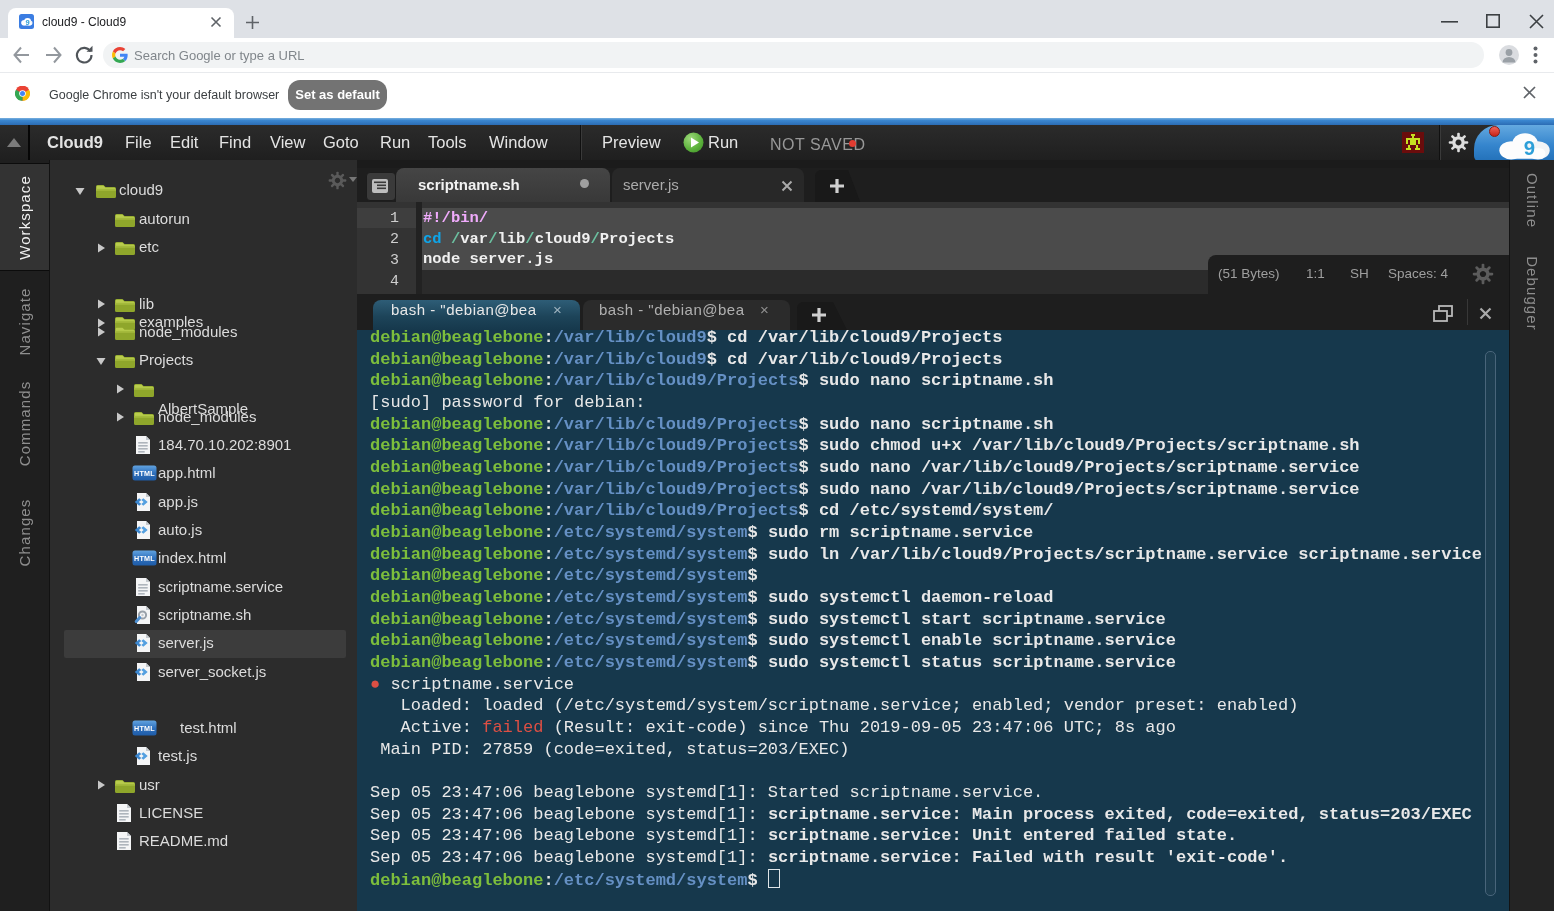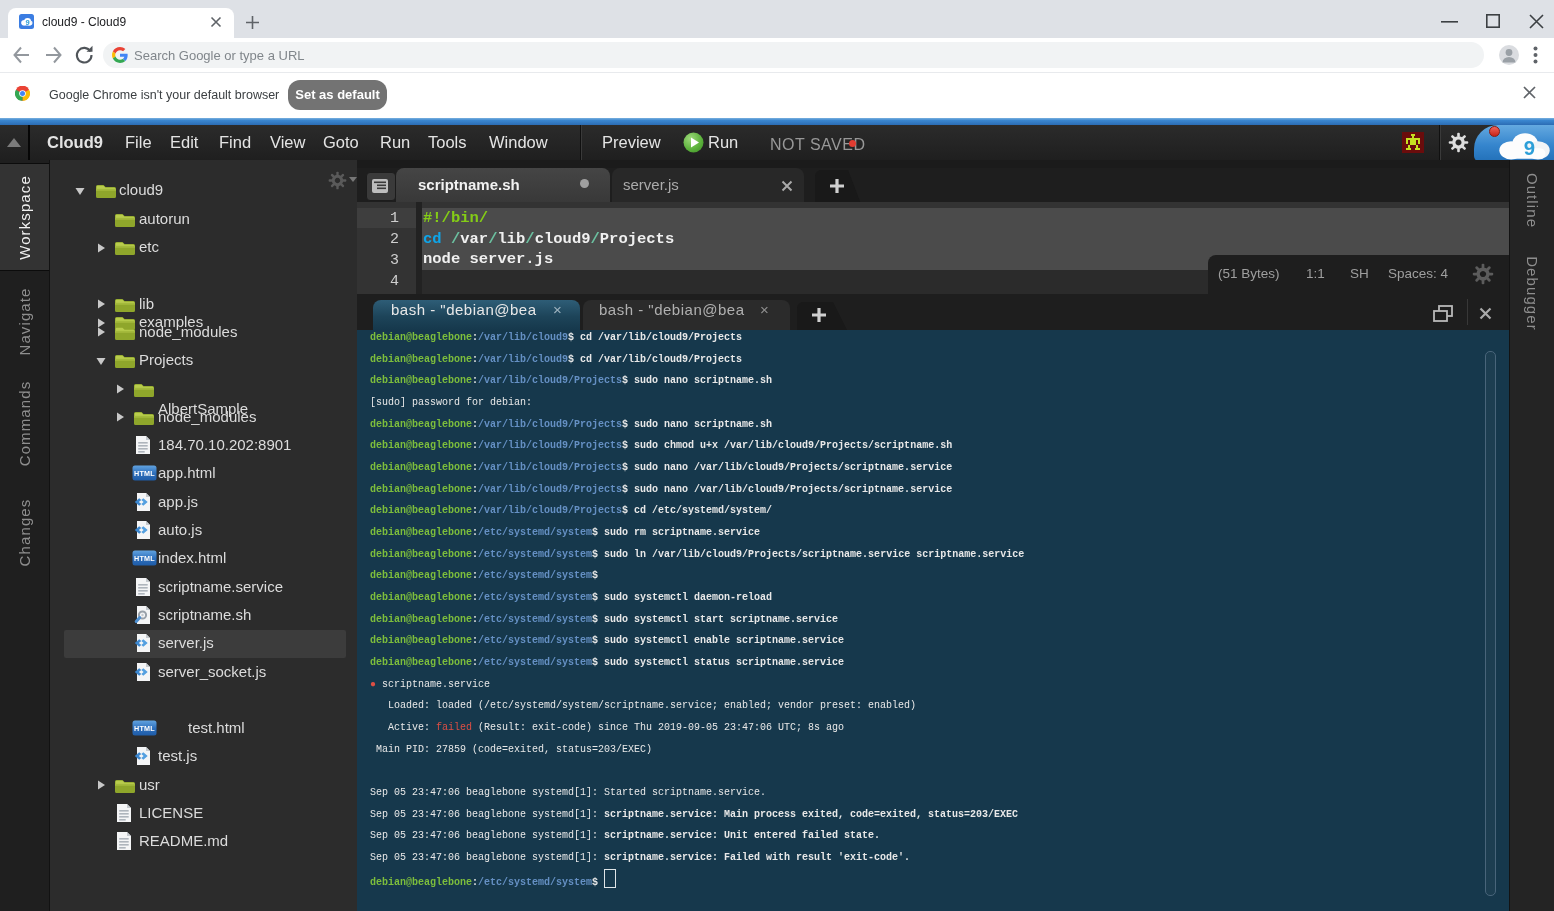--- a/index.html
+++ b/index.html
@@ -65,21 +65,21 @@
          font-size:13.5px;color:#9f9f9f;}
 
 #ctabs{left:357px;top:169px;width:1152px;height:36px;background:#1e1e1e;}
 #catab{left:16px;top:6px;width:207px;height:30px;border-radius:8px 8px 0 0;
        background:linear-gradient(#2e5d77,#1d4459 55%,#16384c);}
 #ctab2{left:226px;top:6px;width:207px;height:30px;border-radius:8px 8px 0 0;background:#2b2b2b;}
 #cplus{left:440px;top:8px;width:50px;height:28px;background:#191919;border-radius:6px 2px 0 0;
        clip-path:polygon(0 0,72% 0,100% 100%,0 100%);}
 .ctabtxt{position:absolute;top:7px;font-size:15px;letter-spacing:0.5px;}
 #term{left:357px;top:205px;width:1152px;height:581px;background:#16384c;overflow:hidden;}
-#tlines{left:13px;top:-3px;font-family:"Liberation Mono",monospace;font-size:10px;font-weight:bold;
+#tlines{left:13px;top:-3px;font-family:"Liberation Mono",monospace;font-size:17px;font-weight:bold;
         color:#e8e8e8;}
 #tlines div{height:21.68px;line-height:21.68px;white-space:pre;}
 .g{color:#7dbe3c;}
 .b{color:#6590c4;}
 .o{font-weight:normal;}
 .r{color:#dd4f44;}
 #cursor{display:inline-block;width:10px;height:17px;border:1.5px solid #dfe5e8;vertical-align:-3px;}
 #tscroll{left:1128px;top:21px;width:9px;height:543px;border:1px solid #49657a;border-radius:5px;background:rgba(255,255,255,0.03);}
 </style>
 </head>
@@ -417,21 +417,21 @@
     <div class="trow" style="left:0;top:497.5px;width:100%;">
         <svg style="left:84px;top:4px;" width="17" height="20">
           <use href="#jsf"></use>
         </svg>
         <span style="left:108px;">server_socket.js</span>
       </div>
     <div class="trow" style="left:0;top:554.1px;width:100%;">
         <svg style="left:82px;top:6px;" width="25" height="16">
           <use href="#htf"></use>
         </svg>
-        <span style="left:124px;padding-left:14px;">test.html</span>
+        <span style="left:116px;padding-left:14px;">test.html</span>
       </div>
     <div class="trow" style="left:0;top:582.4px;width:100%;">
         <svg style="left:84px;top:4px;" width="17" height="20">
           <use href="#jsf"></use>
         </svg>
         <span style="left:108px;">test.js</span>
       </div>
     <div class="trow" style="left:0;top:610.7px;width:100%;">
         <svg class="tar" style="left:46px;top:9.5px;" width="10" height="10">
           <use href="#trR"></use>
@@ -489,21 +489,21 @@
   </div>
   <div class="abs" id="editor">
     <div class="abs" id="gut1"></div>
     <div class="abs" id="eddark"></div>
     <div class="abs" id="edgray"></div>
     <div class="abs" id="edrow4"></div>
     <div class="lnum" style="left:-8px;top:8px;">1</div>
     <div class="lnum" style="left:-8px;top:29px;">2</div>
     <div class="lnum" style="left:-8px;top:50px;">3</div>
     <div class="lnum" style="left:-8px;top:71px;">4</div>
-    <div class="abs" id="edcode"><span style="color:#84cc16;">#!/bin/</span>
+    <div class="abs" id="edcode"><span style="color:#f0abfc;">#!/bin/</span>
 <span style="color:#0ea5e9;">cd</span> <span class="sl"><span style="color:#6bc0a0">/</span>var<span style="color:#6bc0a0">/</span>lib<span style="color:#6bc0a0">/</span>cloud9<span style="color:#6bc0a0">/</span>Projects</span>
 node server.js</div>
     <div class="abs" id="estatus">
       <span class="abs" style="left:10px;top:11px;">(51 Bytes)</span>
       <span class="abs" style="left:98px;top:11px;">1:1</span>
       <span class="abs" style="left:142px;top:11px;">SH</span>
       <span class="abs" style="left:180px;top:11px;">Spaces: 4</span>
       <svg class="abs" style="left:264px;top:8px;color:#5c5c5c;" width="22" height="22">
           <use href="#gear"></use>
         </svg>

